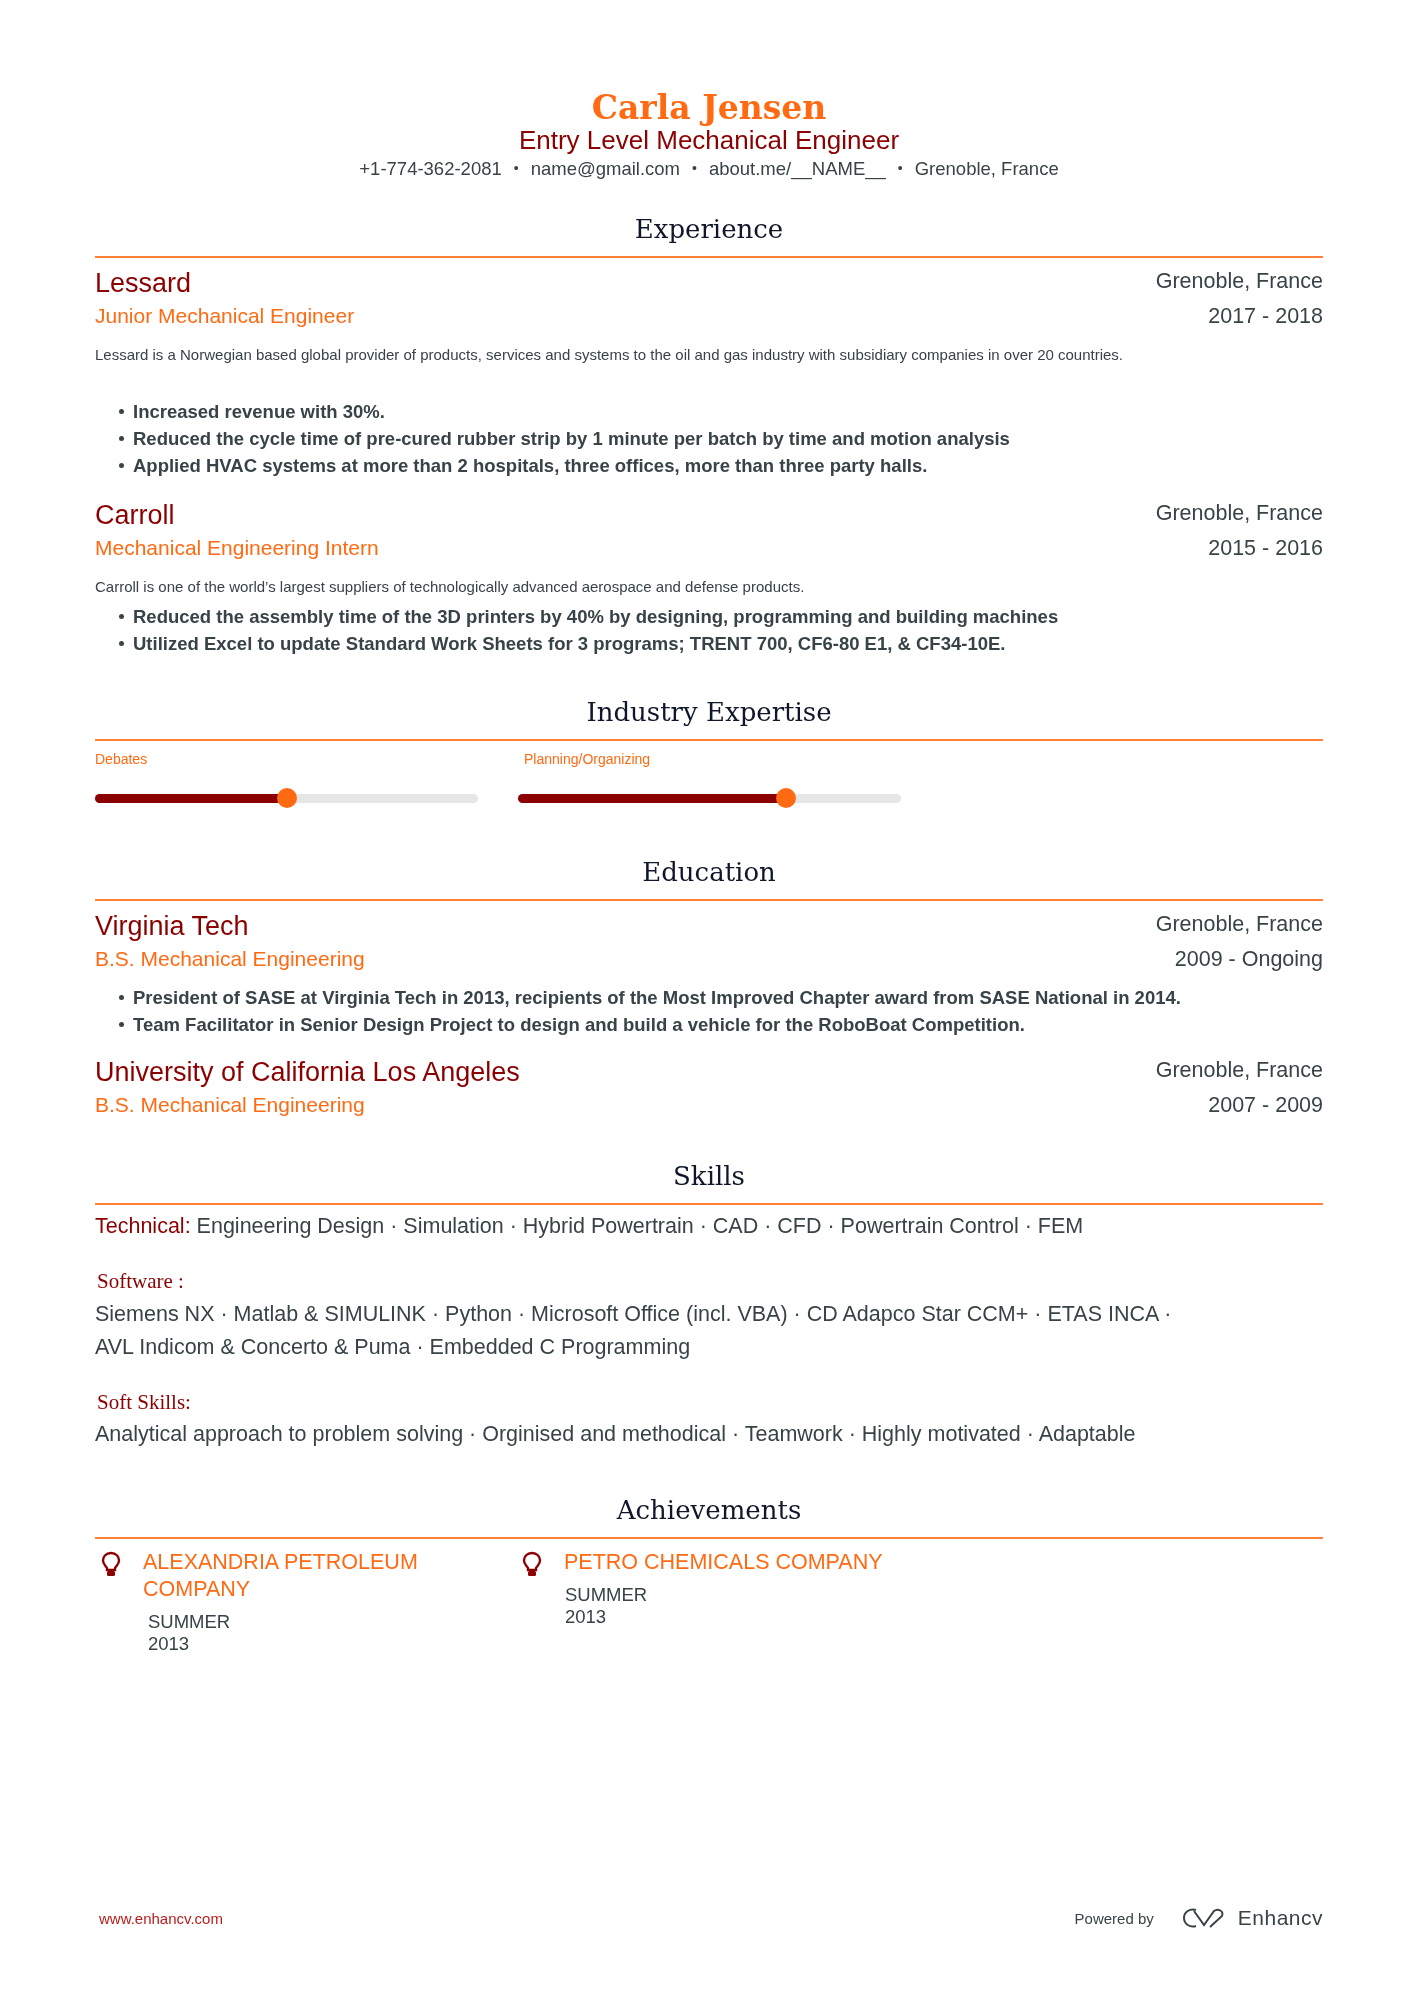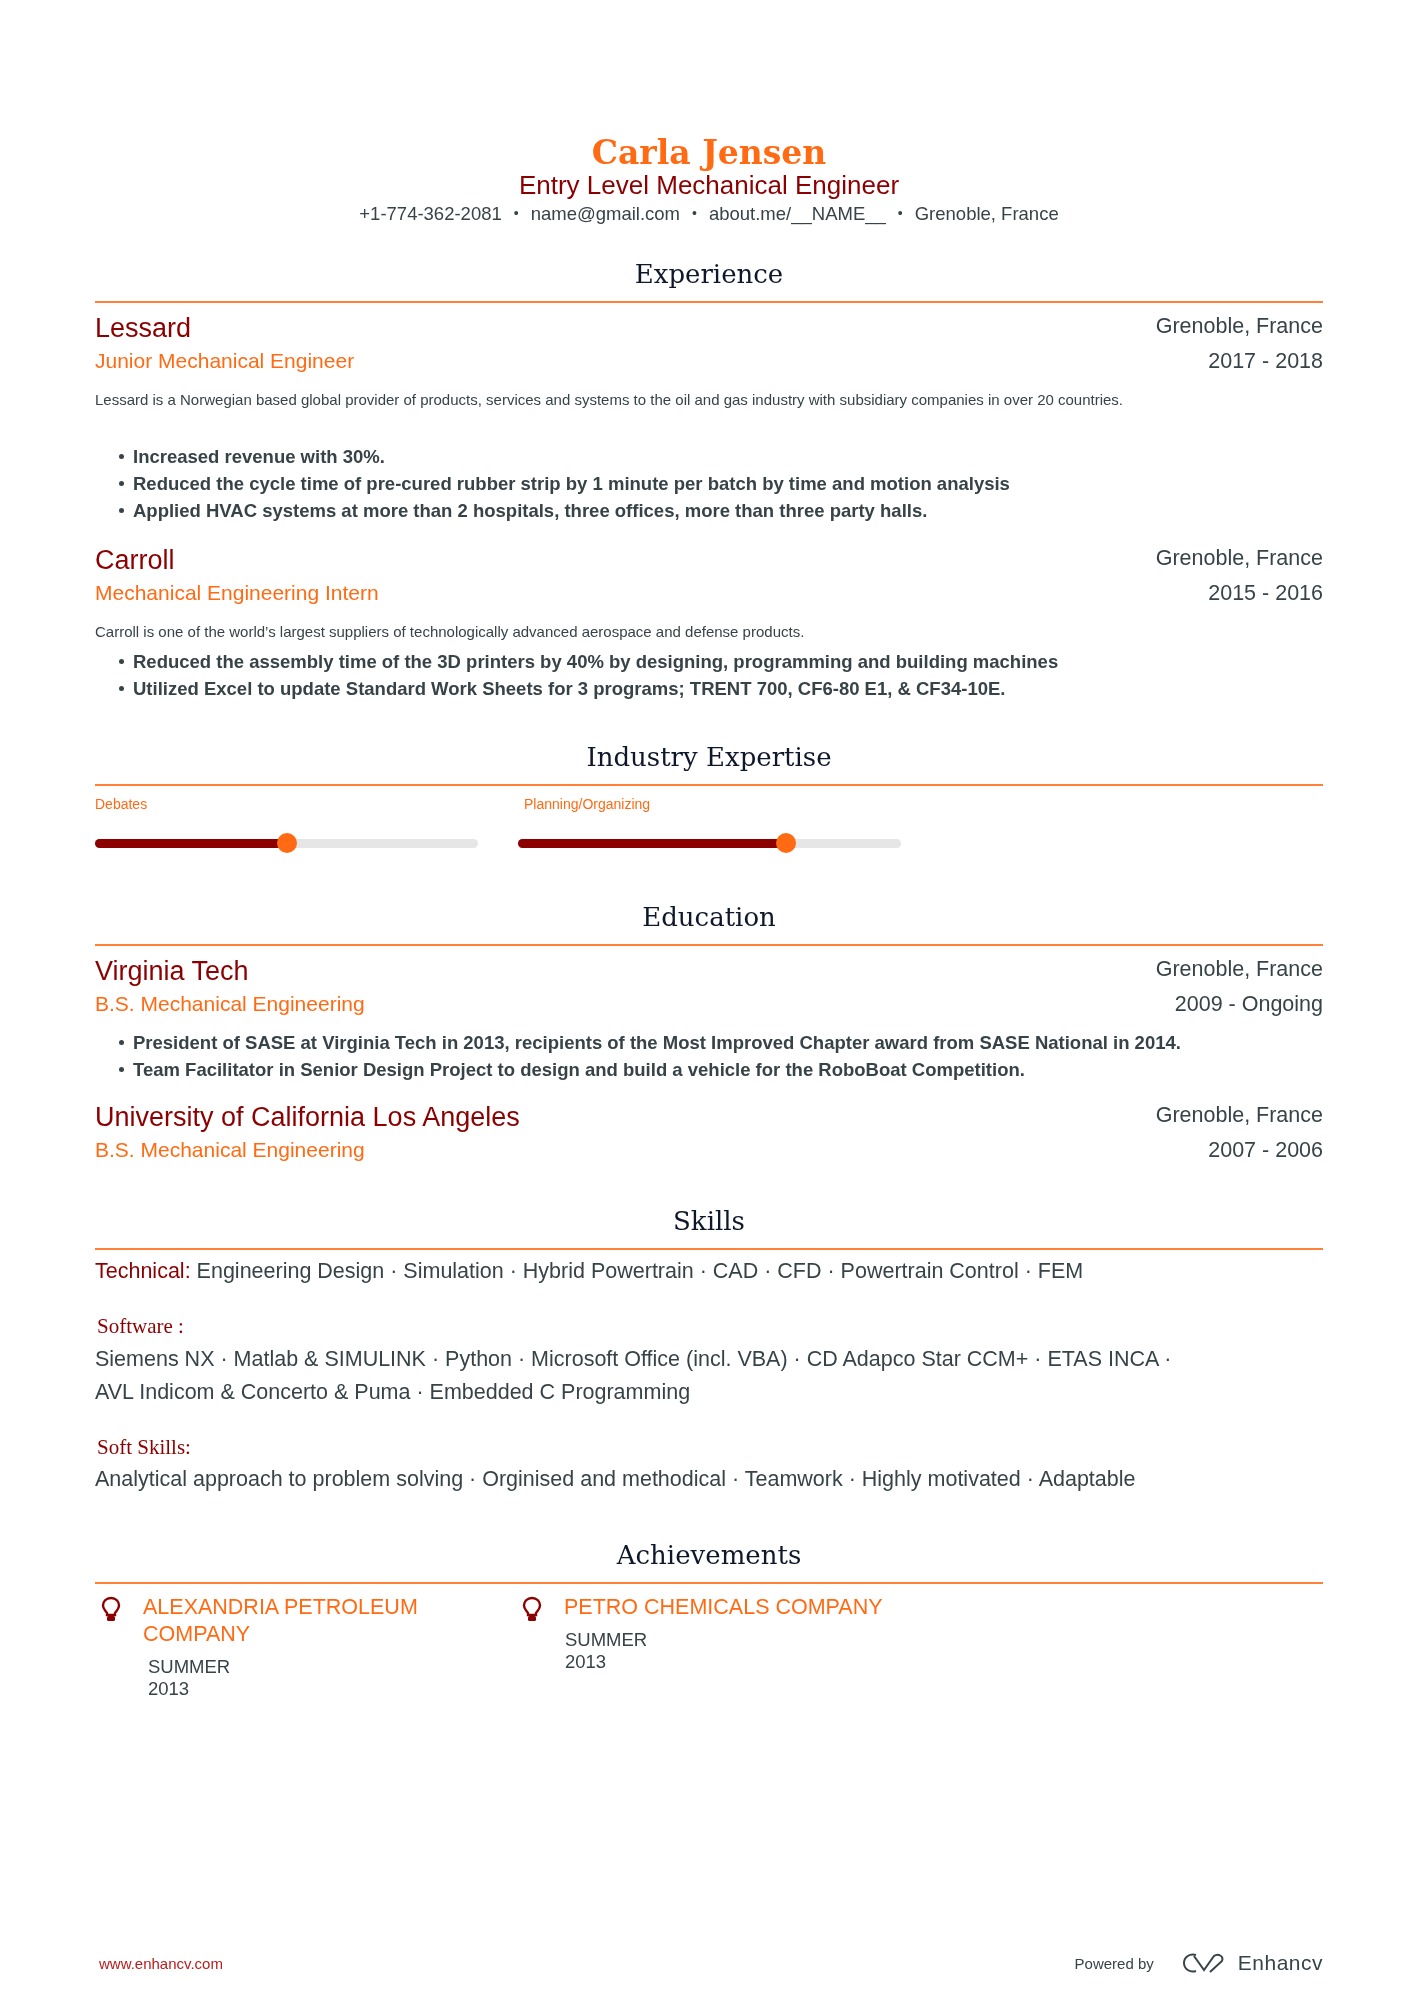--- a/index.html
+++ b/index.html
@@ -1,18 +1,18 @@
 <!DOCTYPE html>
 <html><head>
 <meta charset="utf-8">
 <style>
   html, body { margin:0; padding:0; background:#ffffff; }
   body { width:1410px; height:1995px; position:relative; overflow:hidden;
          font-family:"Liberation Sans", "DejaVu Sans", sans-serif; color:#384347; }
-  .page { position:absolute; left:95px; top:0; width:1228px; height:1556px;margin-top:45px; }
+  .page { position:absolute; left:95px; top:0; width:1228px; height:1556px; }
   .serif { font-family:"DejaVu Serif", "Liberation Serif", serif; }
   .header { position:absolute; left:0; width:1228px; text-align:center; }
   .name { top:88px; font-size:33px; font-weight:bold; color:#ff6a13; }
   .title { top:125px; font-size:26px; color:#8b0000; }
   .contacts { top:158px; font-size:18.5px; color:#384347; }
   .contacts .sep { margin:0 12px; font-size:14px; position:relative; top:-2px; }
   .sec-head { position:absolute; left:0; width:1228px; text-align:center;
               font-size:26px; color:#0f172a; }
   .rule { position:absolute; left:0; width:1228px; height:2px; background:#ff6a13; opacity:.85; }
   .row { position:absolute; left:0; width:1228px; }
@@ -103,21 +103,21 @@
     <ul class="bullets" style="top:73px">
       <li>President of SASE at Virginia Tech in 2013, recipients of the Most Improved Chapter award from SASE National in 2014.</li>
       <li>Team Facilitator in Senior Design Project to design and build a vehicle for the RoboBoat Competition.</li>
     </ul>
   </div>
 
   <div class="row" style="top:1057px">
     <div class="org" style="top:0">University of California Los Angeles</div>
     <div class="right" style="top:1px">Grenoble, France</div>
     <div class="role" style="top:36px">B.S. Mechanical Engineering</div>
-    <div class="right" style="top:36px">2007 - 2006</div>
+    <div class="right" style="top:36px">2007 - 2009</div>
   </div>
 
   <div class="sec-head serif" style="top:1161px">Skills</div>
   <div class="rule" style="top:1203px"></div>
 
   <div class="sk-line" style="top:1214px">
     <span class="sk-label">Technical:</span>
     <span>Engineering Design · Simulation · Hybrid Powertrain · CAD · CFD · Powertrain Control · FEM</span>
   </div>
   <div class="sk-sub" style="top:1269px">Software :</div>

